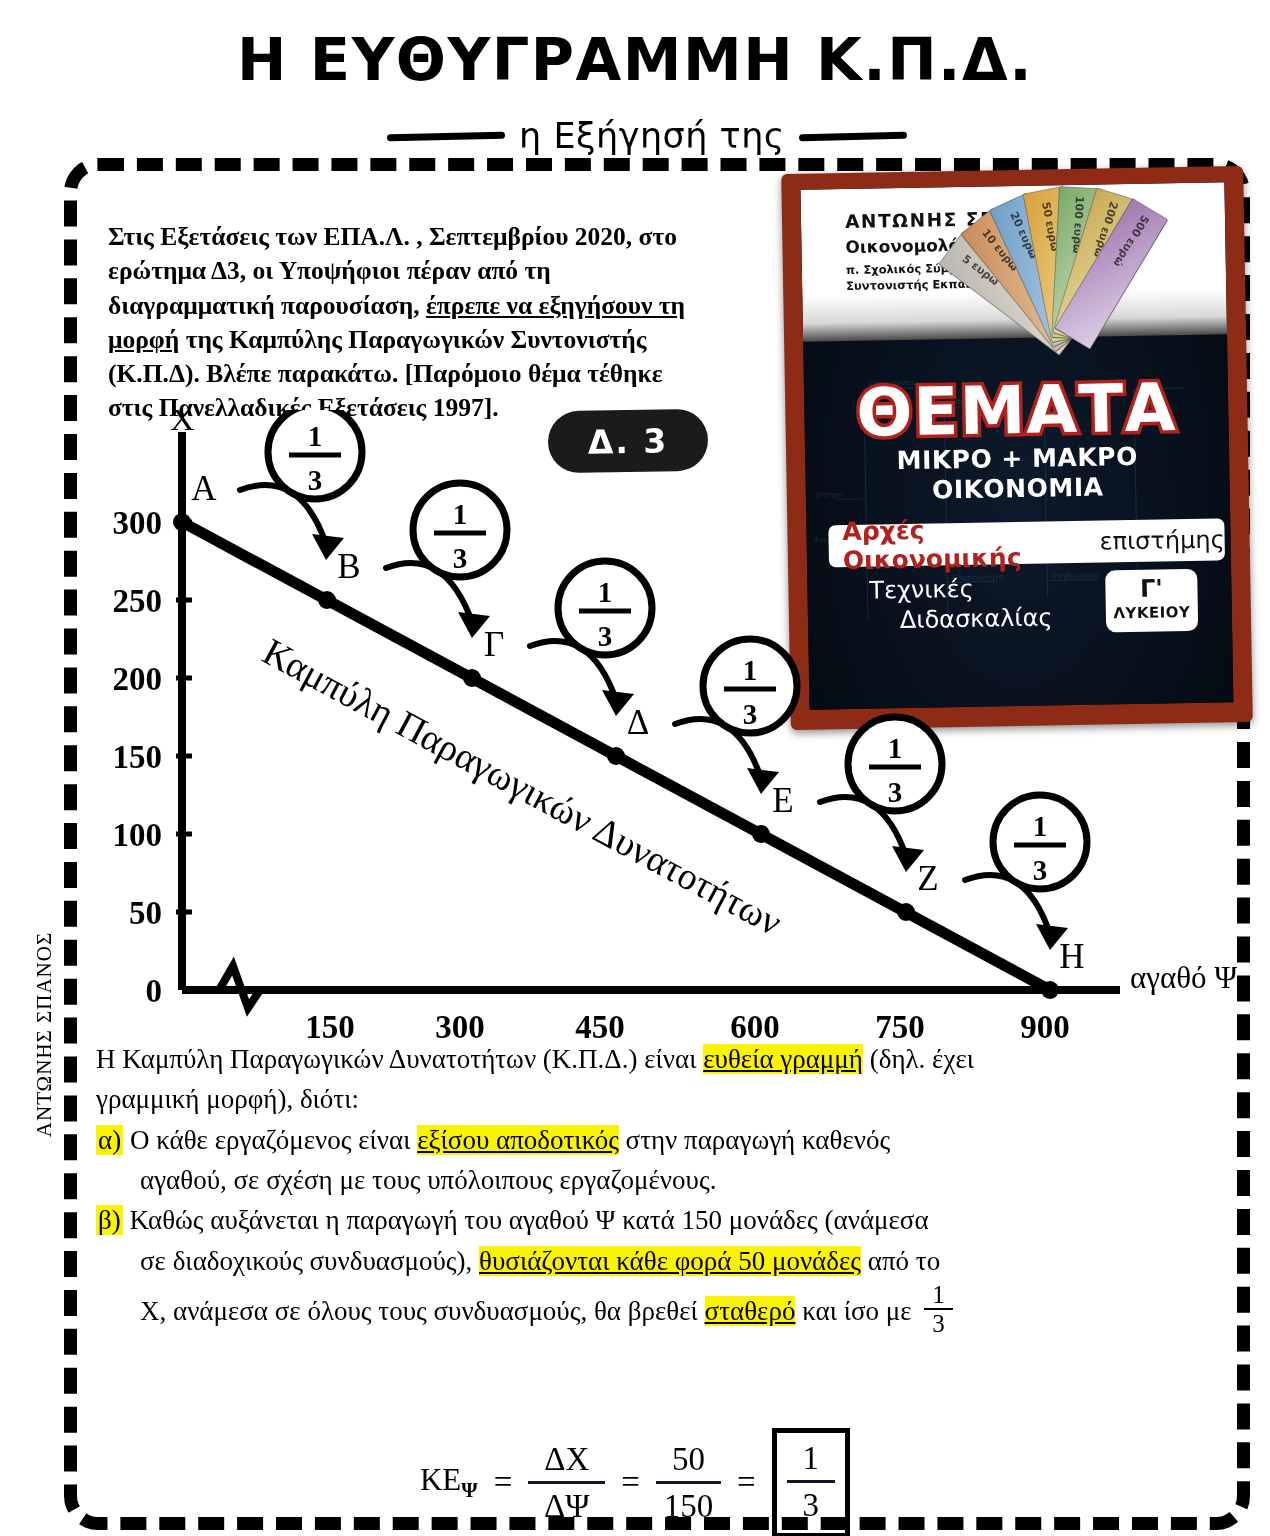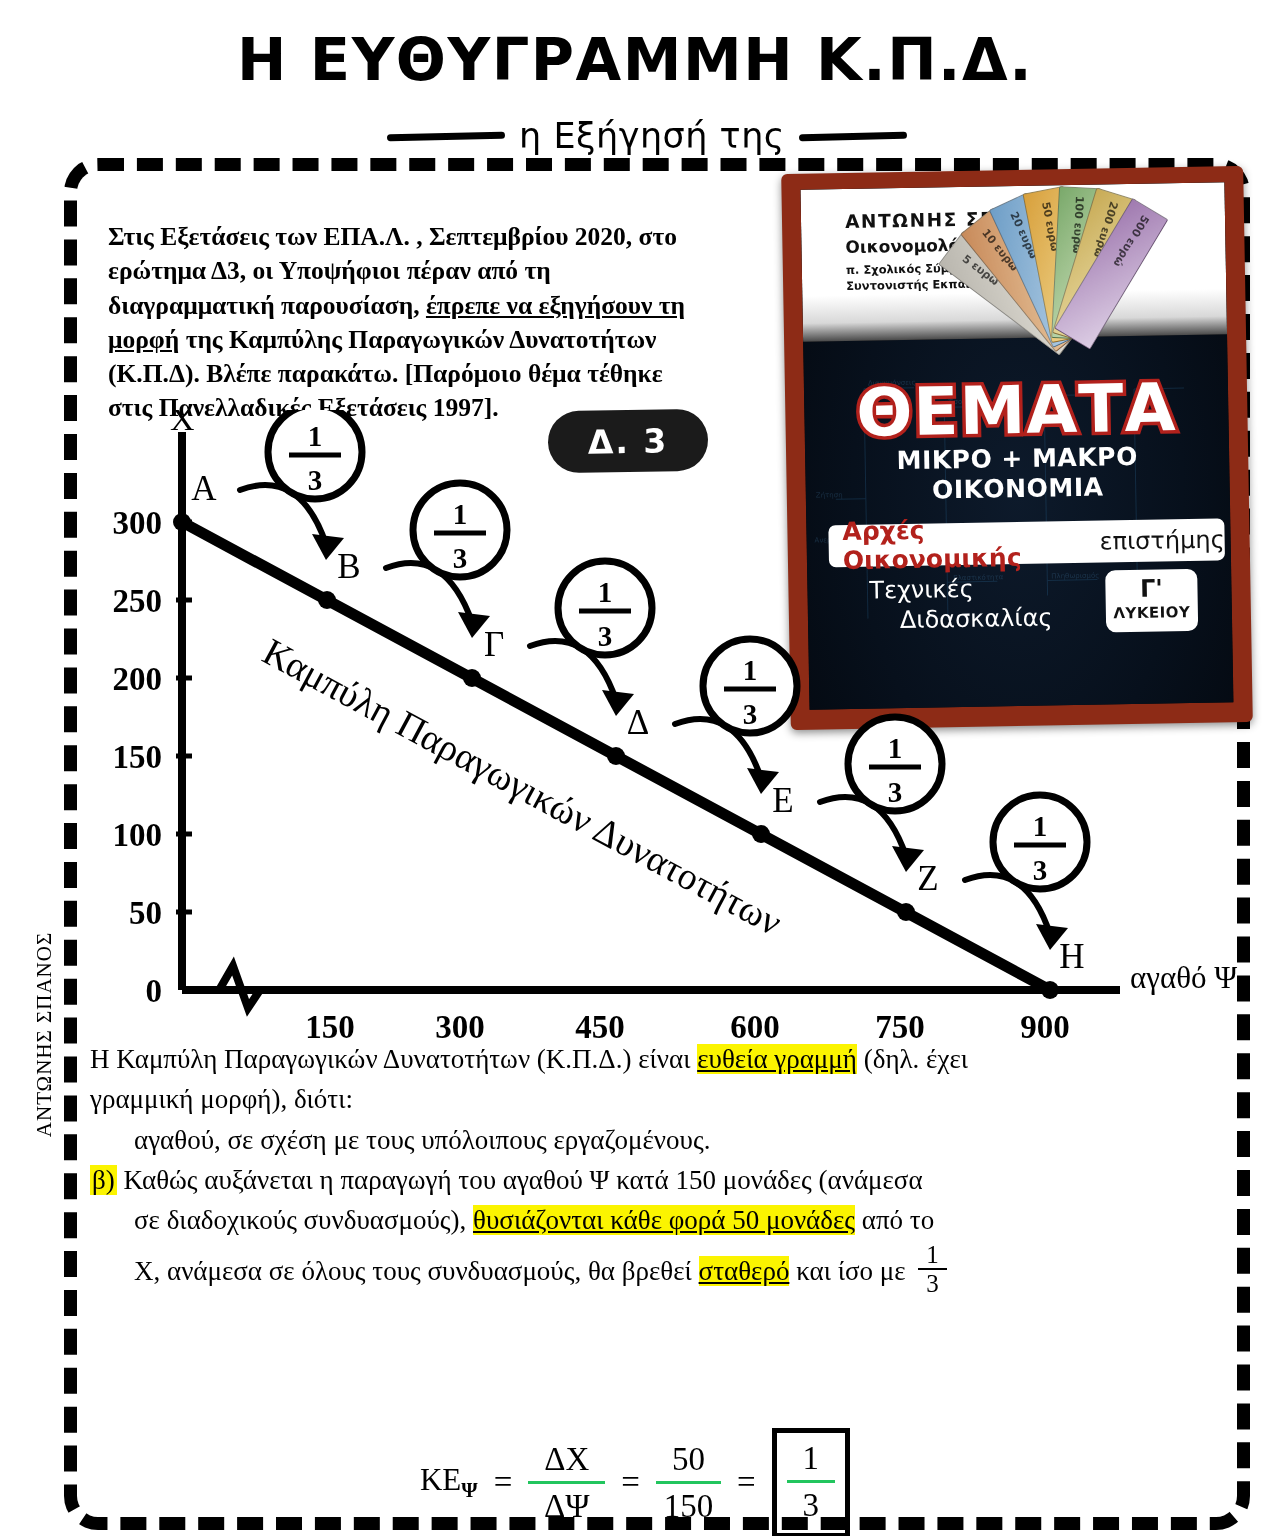--- a/index.html
+++ b/index.html
@@ -171,21 +171,21 @@
   #chart{position:absolute;left:100px;top:410px;width:1150px;height:640px;}
   #chart svg{position:absolute;left:0;top:0;}
   .axlabel{font-family:"Liberation Serif", serif;font-size:33px;font-weight:bold;}
   .ptlabel{font-family:"Liberation Serif", serif;font-size:35px;}
   .axname{font-family:"Liberation Serif", serif;font-size:31px;}
   .curvetxt{font-family:"Liberation Serif", serif;font-size:38px;}
   .frac-num,.frac-den{font-family:"Liberation Serif", serif;font-size:29px;font-weight:bold;text-anchor:middle;}
 
   
   #body{
-    position:absolute;left:90px;top:1040px;width:1140px;
+    position:absolute;left:96px;top:1040px;width:1140px;
     font-size:27px;line-height:1.42;font-family:"Liberation Serif", serif;
   }
   #body p{margin:0 0 2px 0;}
   .hlu{background:#fbf400;text-decoration:underline;}
   .u{text-decoration:underline;}
   .indent{padding-left:44px;}
   .mark{background:#fbf400;padding:0 2px;}
   .inlinefrac{
     display:inline-block;vertical-align:-12px;text-align:center;
     font-size:25px;line-height:1.05;margin-left:6px;
@@ -196,21 +196,21 @@
   
   #formula{
     position:absolute;left:0;top:1428px;width:1270px;
     display:flex;align-items:center;justify-content:center;gap:16px;
     font-family:"Liberation Serif", serif;
   }
   #formula .ke{font-size:31px;}
   #formula .ke sub{font-size:21px;font-weight:bold;}
   #formula .eq{font-size:33px;}
   .bigfrac{display:inline-block;text-align:center;font-size:33px;line-height:1.18;}
-  .bigfrac .n{display:block;border-bottom:3px solid #22c55e;padding:0 16px 2px;}
+  .bigfrac .n{display:block;border-bottom:3px solid #0f172a;padding:0 16px 2px;}
   .bigfrac .d{display:block;padding-top:3px;}
   #boxed{
     border:5px solid #000;padding:6px 10px 8px;
   }
 </style>
 </head>
 <body>
 
 <div class="page">
 
@@ -222,21 +222,21 @@
   </div>
 
   <div id="frame"></div>
 
   <div id="vauthor">ΑΝΤΩΝΗΣ ΣΠΑΝΟΣ</div>
 
   <div id="intro">
     <span>Στις Εξετάσεις  των ΕΠΑ.Λ. , Σεπτεμβρίου 2020, στο</span><br>
     <span>ερώτημα Δ3, οι Υποψήφιοι πέραν από τη</span><br>
     <span>διαγραμματική παρουσίαση, </span><span class="u">έπρεπε να εξηγήσουν τη</span><br>
-    <span class="u">μορφή</span><span> της Καμπύλης Παραγωγικών Δυνατοτήτων</span><br>
+    <span class="u">μορφή</span><span> της Καμπύλης Παραγωγικών Συντονιστής</span><br>
     <span>(Κ.Π.Δ). Βλέπε παρακάτω. [Παρόμοιο θέμα τέθηκε</span><br>
     <span>στις Πανελλαδικές Εξετάσεις 1997].</span>
   </div>
 
   <div id="book">
     <div id="book-inner">
       <div id="book-dark"></div>
 
       <svg id="book-diagram" viewBox="0 0 424 270">
         <g stroke="#2f6f9e" stroke-width="1" fill="none" opacity="0.55">
@@ -444,20 +444,23 @@
 
     </svg>
   </div>
 
   <div id="body">
     <p>
       <span>Η Καμπύλη Παραγωγικών Δυνατοτήτων (Κ.Π.Δ.) είναι </span><span class="hlu">ευθεία γραμμή</span><span> (δηλ. έχει</span>
     </p>
     <p>
       <span>γραμμική μορφή), διότι:</span>
+    </p>
+    <p>
+      <span class="mark">α)</span><span> Ο κάθε εργαζόμενος είναι </span><span class="hlu">εξίσου αποδοτικός</span><span> στην παραγωγή καθενός</span>
     </p>
     <p class="indent">
       <span>αγαθού, σε σχέση με τους υπόλοιπους εργαζομένους.</span>
     </p>
     <p>
       <span class="mark">β)</span><span> Καθώς αυξάνεται η παραγωγή του αγαθού Ψ κατά 150 μονάδες (ανάμεσα</span>
     </p>
     <p class="indent">
       <span>σε διαδοχικούς συνδυασμούς), </span><span class="hlu">θυσιάζονται κάθε φορά 50 μονάδες</span><span> από το</span>
     </p>

